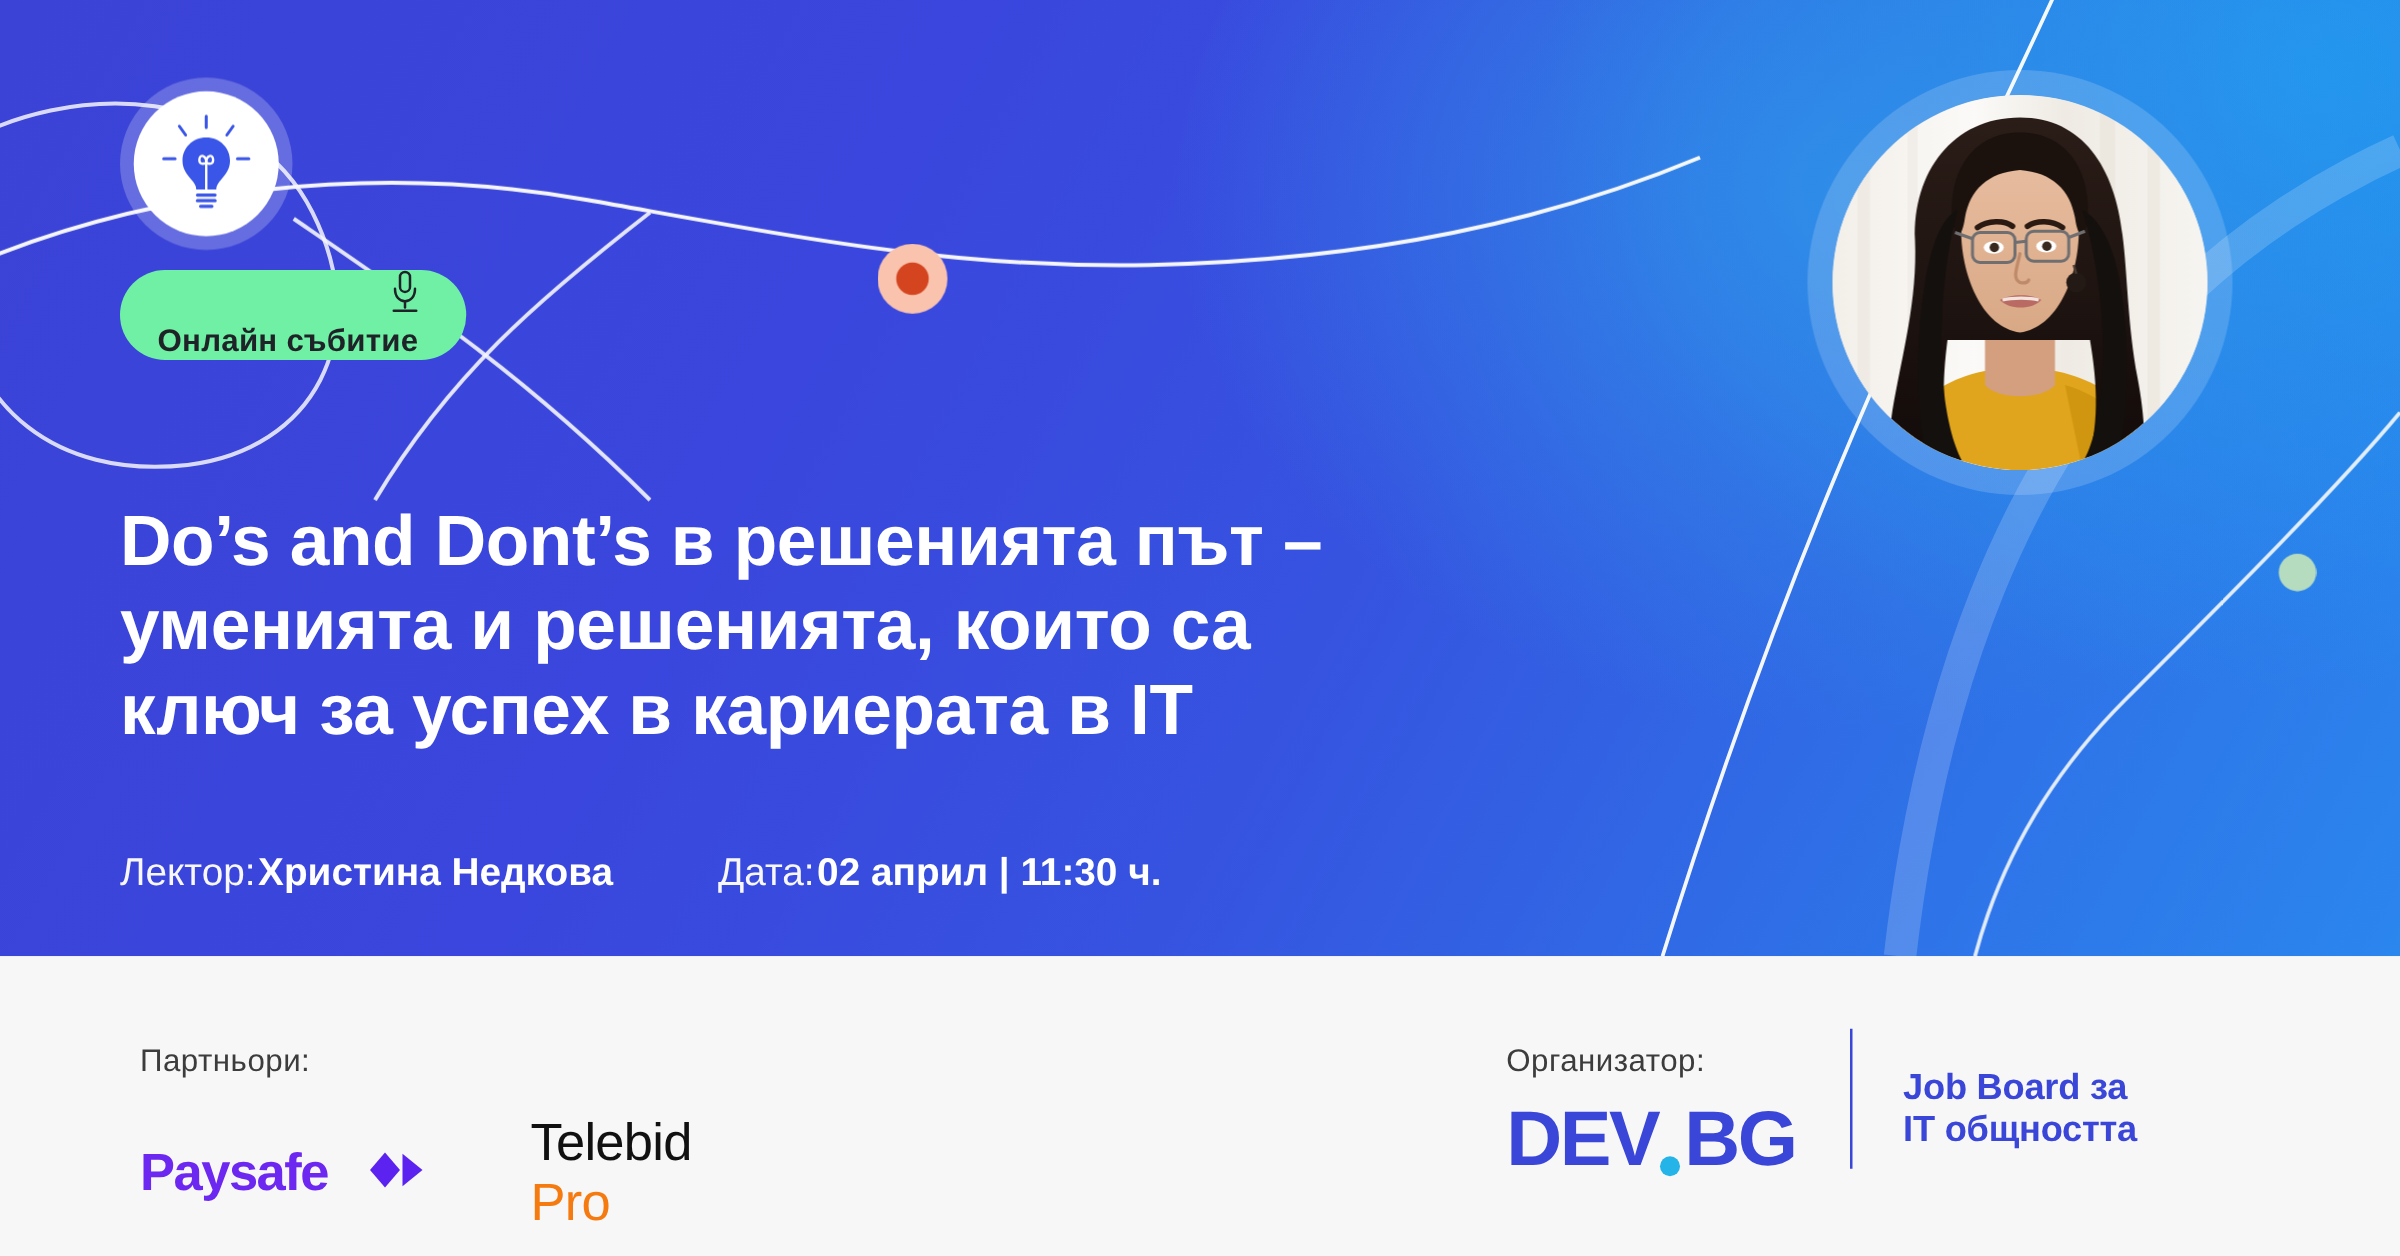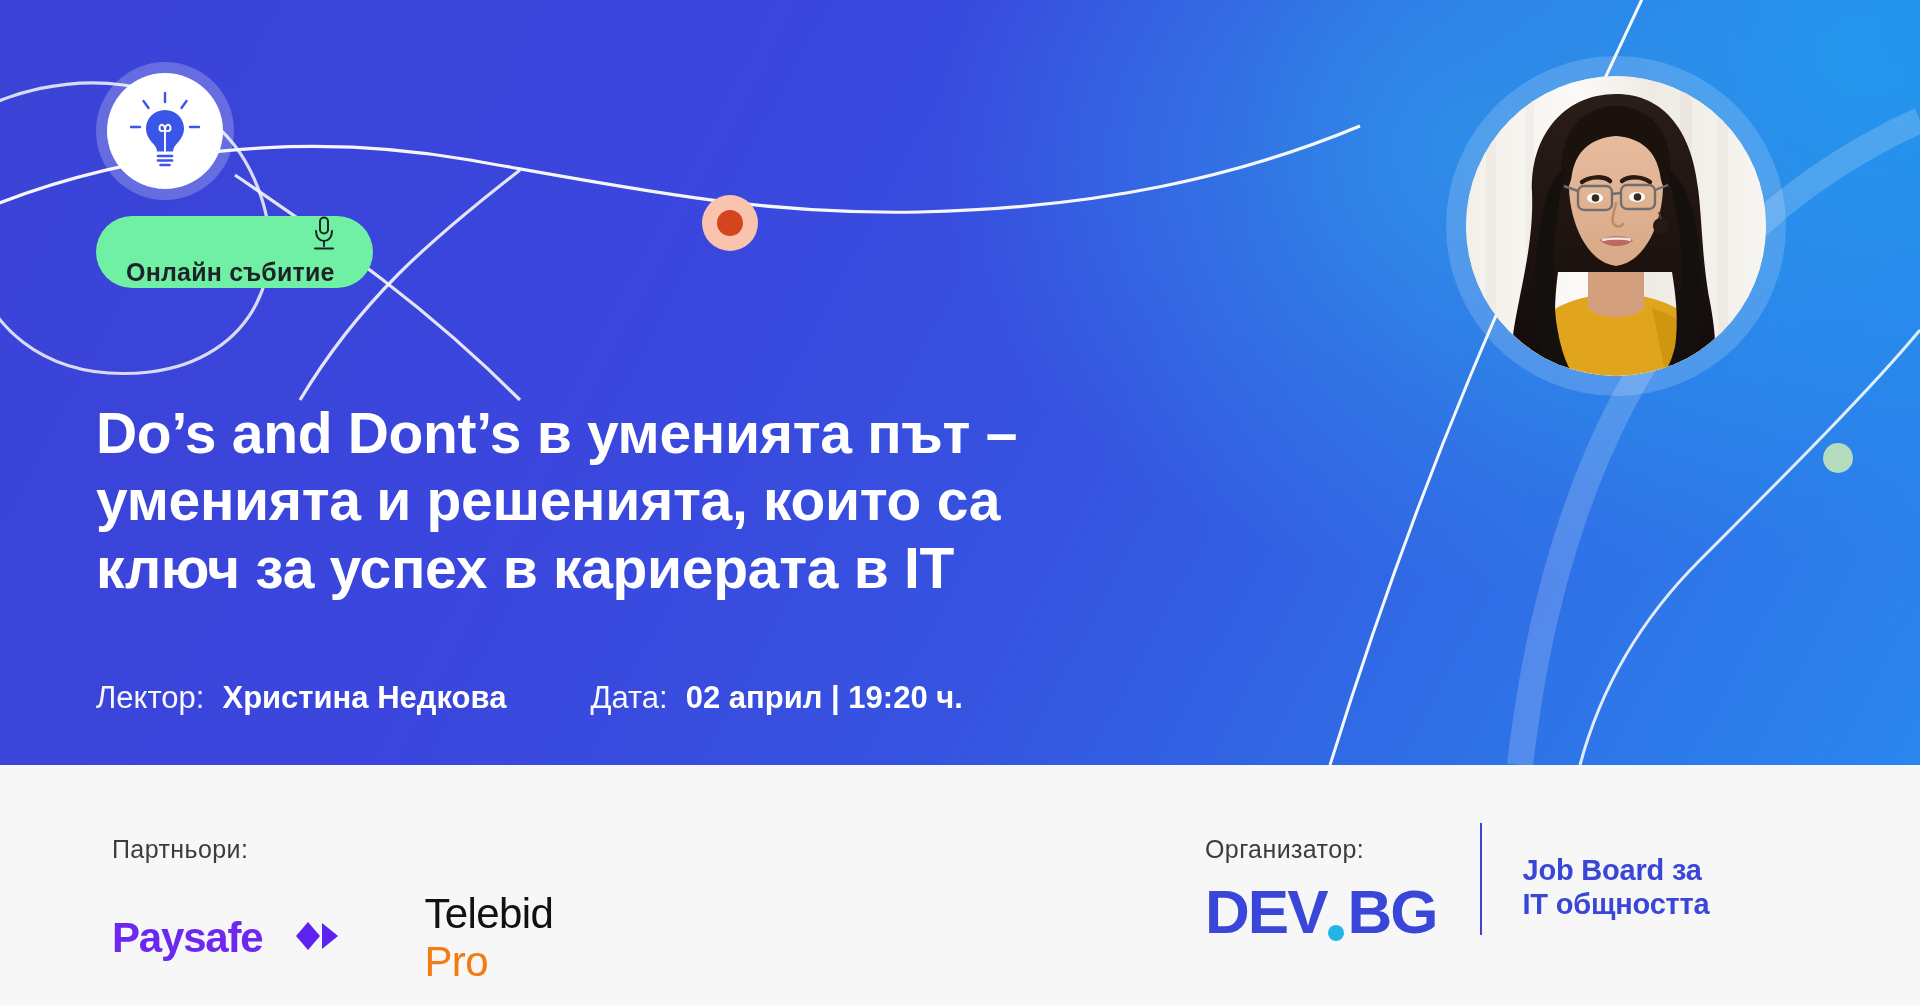--- a/index.html
+++ b/index.html
@@ -79,21 +79,21 @@
   .title-line { display:block; white-space:nowrap; }
 
   
   .meta {
     position:absolute;
     left:96px; top:680px;
     width:1200px;
     display:flex;
     align-items:baseline;
   }
-  .meta-block { display:flex; align-items:baseline; gap:18px; white-space:nowrap; }
+  .meta-block { display:flex; align-items:baseline; gap:2px; white-space:nowrap; }
   .meta-block.date { margin-left:84px; }
   .meta-key {
     color:#ffffff;
     font-size:31px;
     font-weight:300;
     opacity:.96;
   }
   .meta-val {
     color:#ffffff;
     font-size:31px;
@@ -276,33 +276,33 @@
           <rect x="7" y="1.5" width="8" height="16" rx="4" fill="none" stroke="#1f2328" stroke-width="2"></rect>
           <path d="M3 15 C 3 21.5, 6.6 25, 11 25 C 15.4 25, 19 21.5, 19 15" fill="none" stroke="#1f2328" stroke-width="2" stroke-linecap="round"></path>
           <path d="M11 25 L 11 30" stroke="#1f2328" stroke-width="2" stroke-linecap="round"></path>
           <path d="M2 32.5 L 20 32.5" stroke="#1f2328" stroke-width="2" stroke-linecap="round"></path>
         </svg>
       </span>
       <span class="pill-label">Онлайн събитие</span>
     </div>
 
     <h1 class="title">
-      <span class="title-line">Do’s and Dont’s в уменията път –</span>
+      <span class="title-line">Do’s and Dont’s в решенията път –</span>
       <span class="title-line">уменията и решенията, които са</span>
       <span class="title-line">ключ за успех в кариерата в IT</span>
     </h1>
 
     <div class="meta">
       <div class="meta-block">
         <span class="meta-key">Лектор:</span>
         <span class="meta-val">Христина Недкова</span>
       </div>
       <div class="meta-block date">
         <span class="meta-key">Дата:</span>
-        <span class="meta-val">02 април | 19:20 ч.</span>
+        <span class="meta-val">02 април | 11:30 ч.</span>
       </div>
     </div>
 
     <div class="photo-ring">
       <div class="photo">
         <svg viewBox="0 0 300 300">
           <defs>
             <clipPath id="pc">
                 <circle cx="150" cy="150" r="150"></circle>
               </clipPath>

